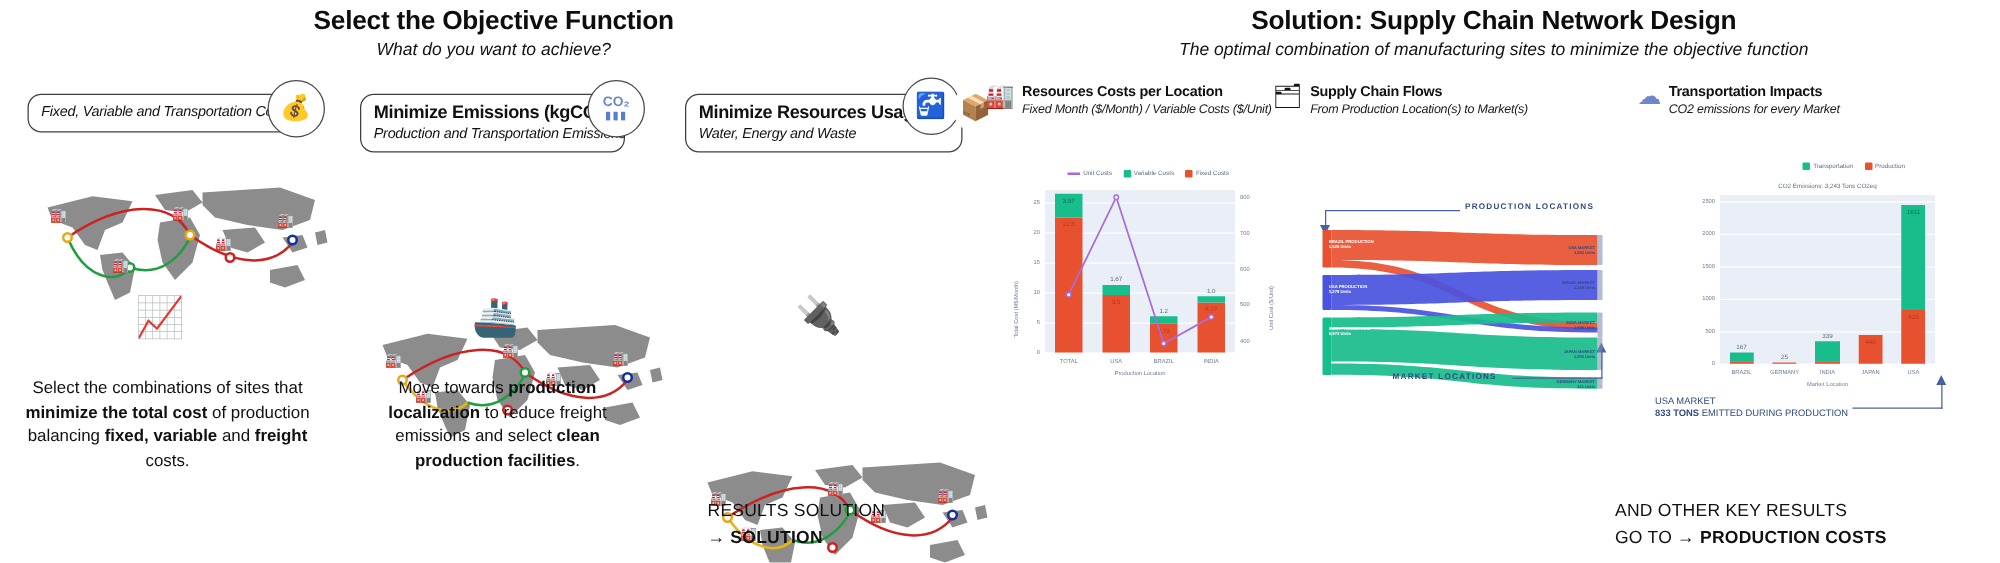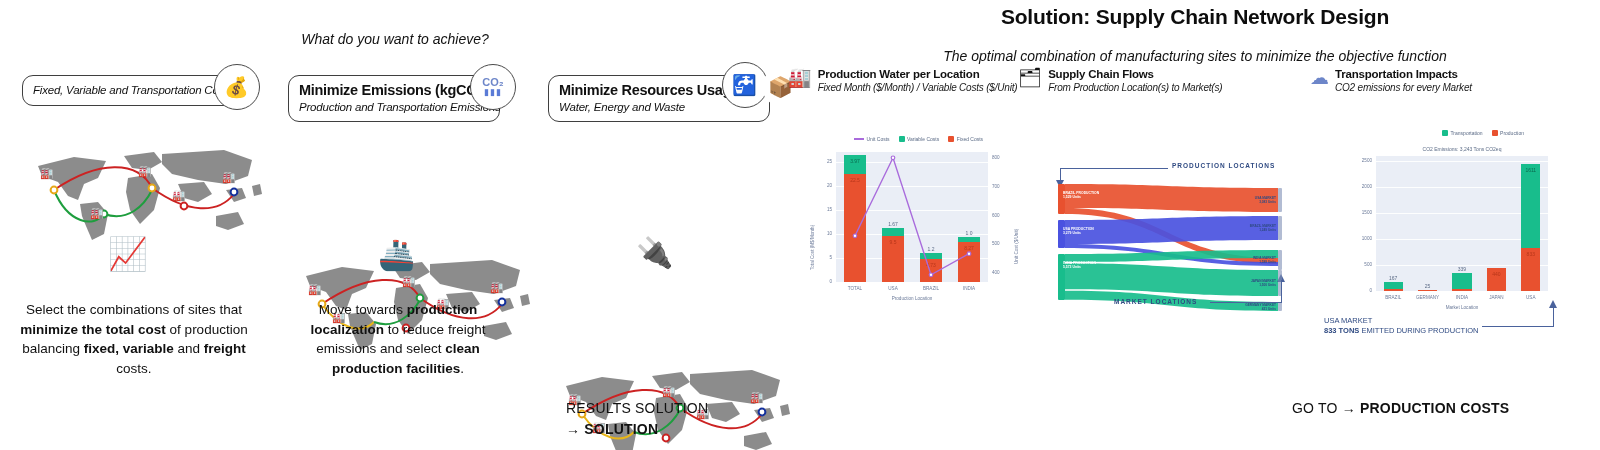--- a/index.html
+++ b/index.html
@@ -66,24 +66,25 @@
   .leader{position:absolute;background:#4a629c;}
   .ann{position:absolute;font-size:7.5px;color:#2f4a82;line-height:1.35;white-space:nowrap;}
   .ann b{font-weight:bold;}
   .cotitle{position:absolute;font-size:5px;color:#5b6b86;white-space:nowrap;}
 </style>
 </head>
 <body>
 
 <div class="stage">
 
+  <div class="abs h-title" style="left:0;top:5px;width:790px;">Select the Objective Function</div>
   <div class="abs h-title" style="left:800px;top:5px;width:790px;">Solution: Supply Chain Network Design</div>
 
   <div class="abs h-sub" style="left:0;top:31px;width:790px;">What do you want to achieve?</div>
-  <div class="abs h-sub" style="left:800px;top:48px;width:790px;">The optimal combination of manufacturing sites to minimize the objective function</div>
+  <div class="abs h-sub" style="left:800px;top:31px;width:790px;">The optimal combination of manufacturing sites to minimize the objective function</div>
 
   <div class="abs" style="left:22px;top:75px;width:222px;">
     <div class="pill">
       <div class="p-s">Fixed, Variable and Transportation Costs</div>
     </div>
   </div>
   <div class="badge" style="left:214px;top:64px;">
     <span>💰</span>
   </div>
 
@@ -218,21 +219,21 @@
 
 
   <div class="abs callout" style="left:566px;top:398px;">
     <div>RESULTS SOLUTION</div>
     <div class="cl2">→ SOLUTION</div>
   </div>
 
   <div class="abs" style="left:788px;top:68px;display:flex;gap:6px;align-items:flex-start;">
     <span class="mini-ic">🏭</span>
     <span>
-      <span class="mini-t" style="display:block;">Production Water per Location</span>
+      <span class="mini-t" style="display:block;">Resources Costs per Location</span>
       <span class="mini-s" style="display:block;">Fixed Month ($/Month) / Variable Costs ($/Unit)</span>
     </span>
   </div>
 
   <div class="abs" style="left:1018px;top:68px;display:flex;gap:6px;align-items:flex-start;">
     <span class="mini-ic">🗂</span>
     <span>
       <span class="mini-t" style="display:block;">Supply Chain Flows</span>
       <span class="mini-s" style="display:block;">From Production Location(s) to Market(s)</span>
     </span>
@@ -428,18 +429,19 @@
         <div><b>833 TONS</b> EMITTED DURING PRODUCTION</div>
       </div>
       <div class="leader" style="position: absolute; left: 162px; top: 208px; width: 72px; height: 1px;"></div>
       <div class="leader" style="position: absolute; left: 233px; top: 188px; width: 1px; height: 21px;"></div>
       <svg width="280" height="230" style="position: absolute; left: 0px; top: 0px; pointer-events: none;">
         <path d="M229 190 L237 190 L233 182 Z" fill="#4a629c"></path>
       </svg>
     </div>
 
   <div class="abs callout" style="left:1292px;top:398px;">
+    <div>AND OTHER KEY RESULTS</div>
     <div>
       <span>GO TO → </span><span class="cl2">PRODUCTION COSTS</span>
     </div>
   </div>
 
 </div>
 
 </body></html>

